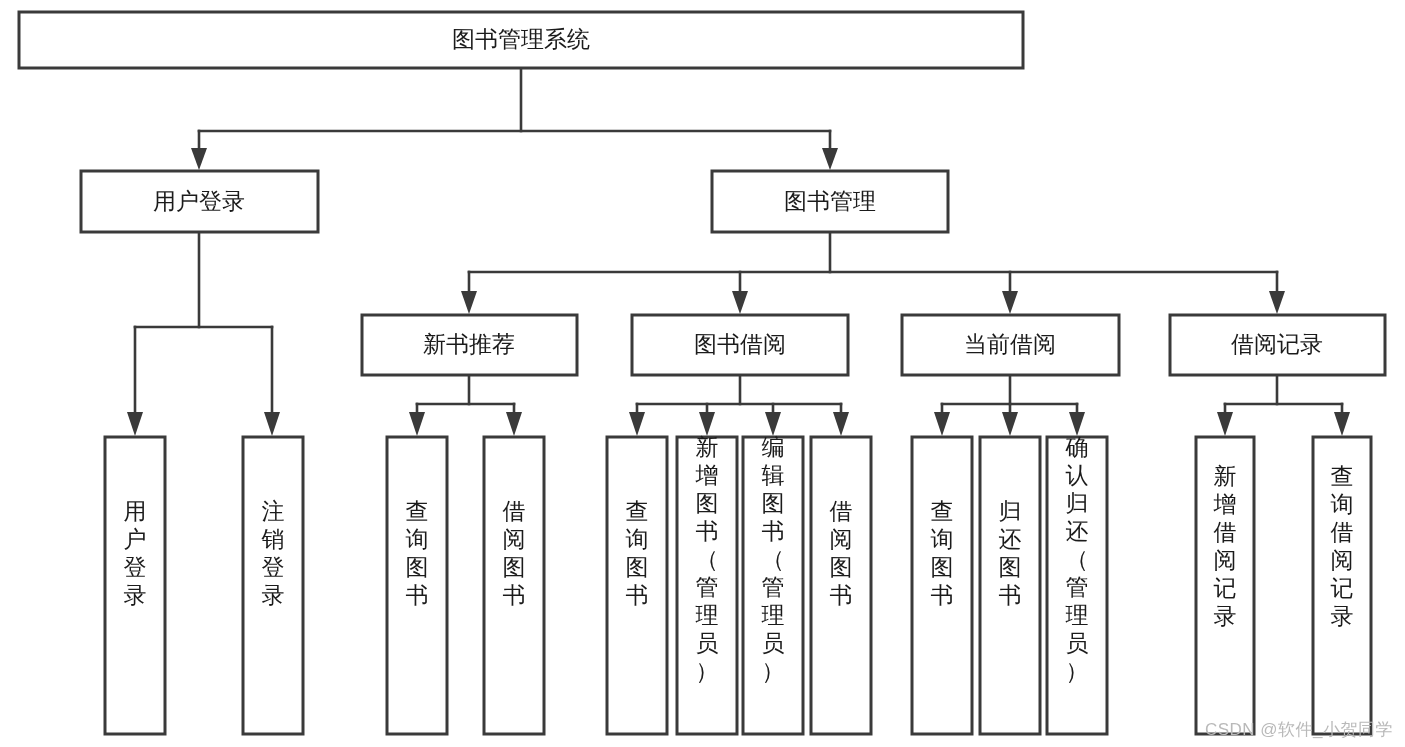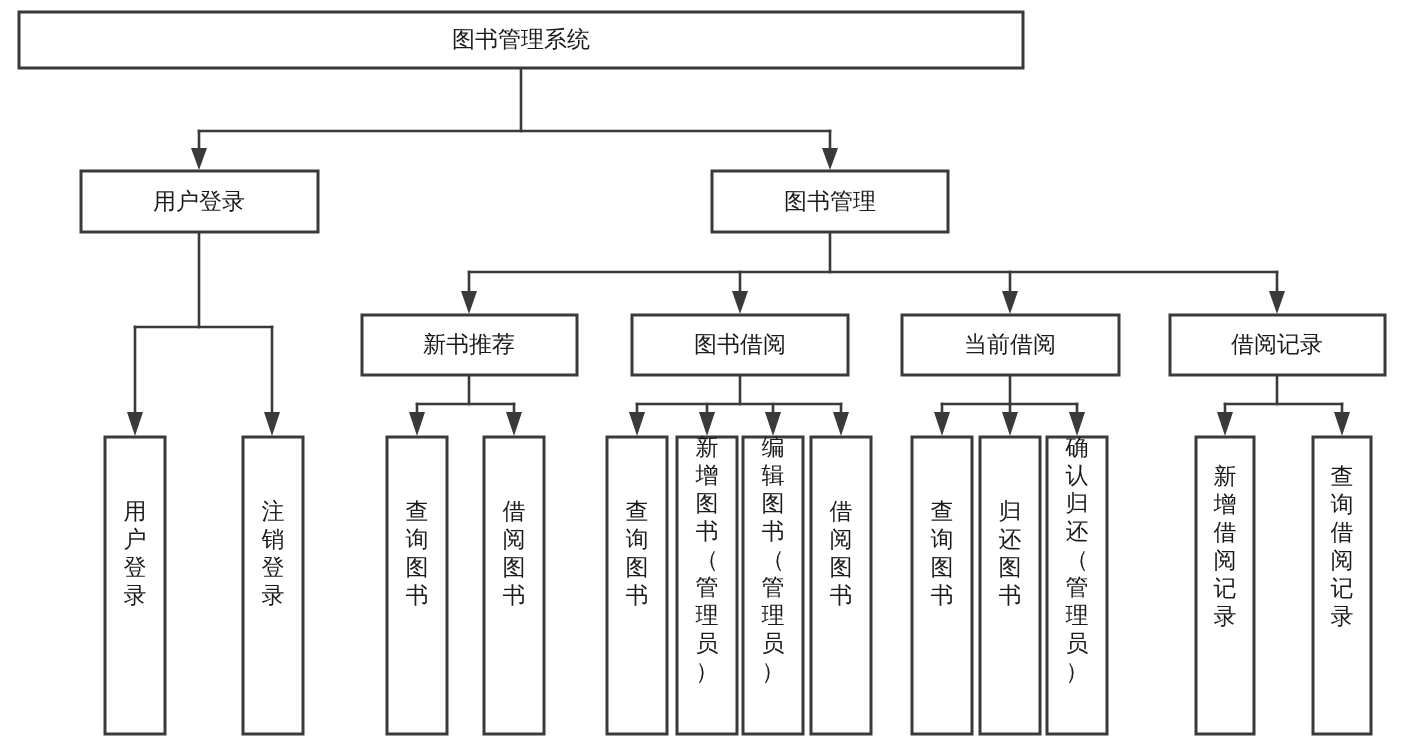--- a/index.html
+++ b/index.html
@@ -217,13 +217,14 @@
       <rect class="node-box" x="1196" y="437" width="58" height="297"></rect>
       <text class="node-label-v" x="1225" y="484"><tspan x="1225" y="484">新</tspan><tspan x="1225" y="512">增</tspan><tspan x="1225" y="540">借</tspan><tspan x="1225" y="568">阅</tspan><tspan x="1225" y="596">记</tspan><tspan x="1225" y="624">录</tspan></text>
     </g>
     <g>
       <rect class="node-box" x="1313" y="437" width="58" height="297"></rect>
       <text class="node-label-v" x="1342" y="484"><tspan x="1342" y="484">查</tspan><tspan x="1342" y="512">询</tspan><tspan x="1342" y="540">借</tspan><tspan x="1342" y="568">阅</tspan><tspan x="1342" y="596">记</tspan><tspan x="1342" y="624">录</tspan></text>
     </g>
 
   </svg>
 
+  <div class="watermark">CSDN @软件_小贺同学</div>
 </div>
 
 </body></html>

